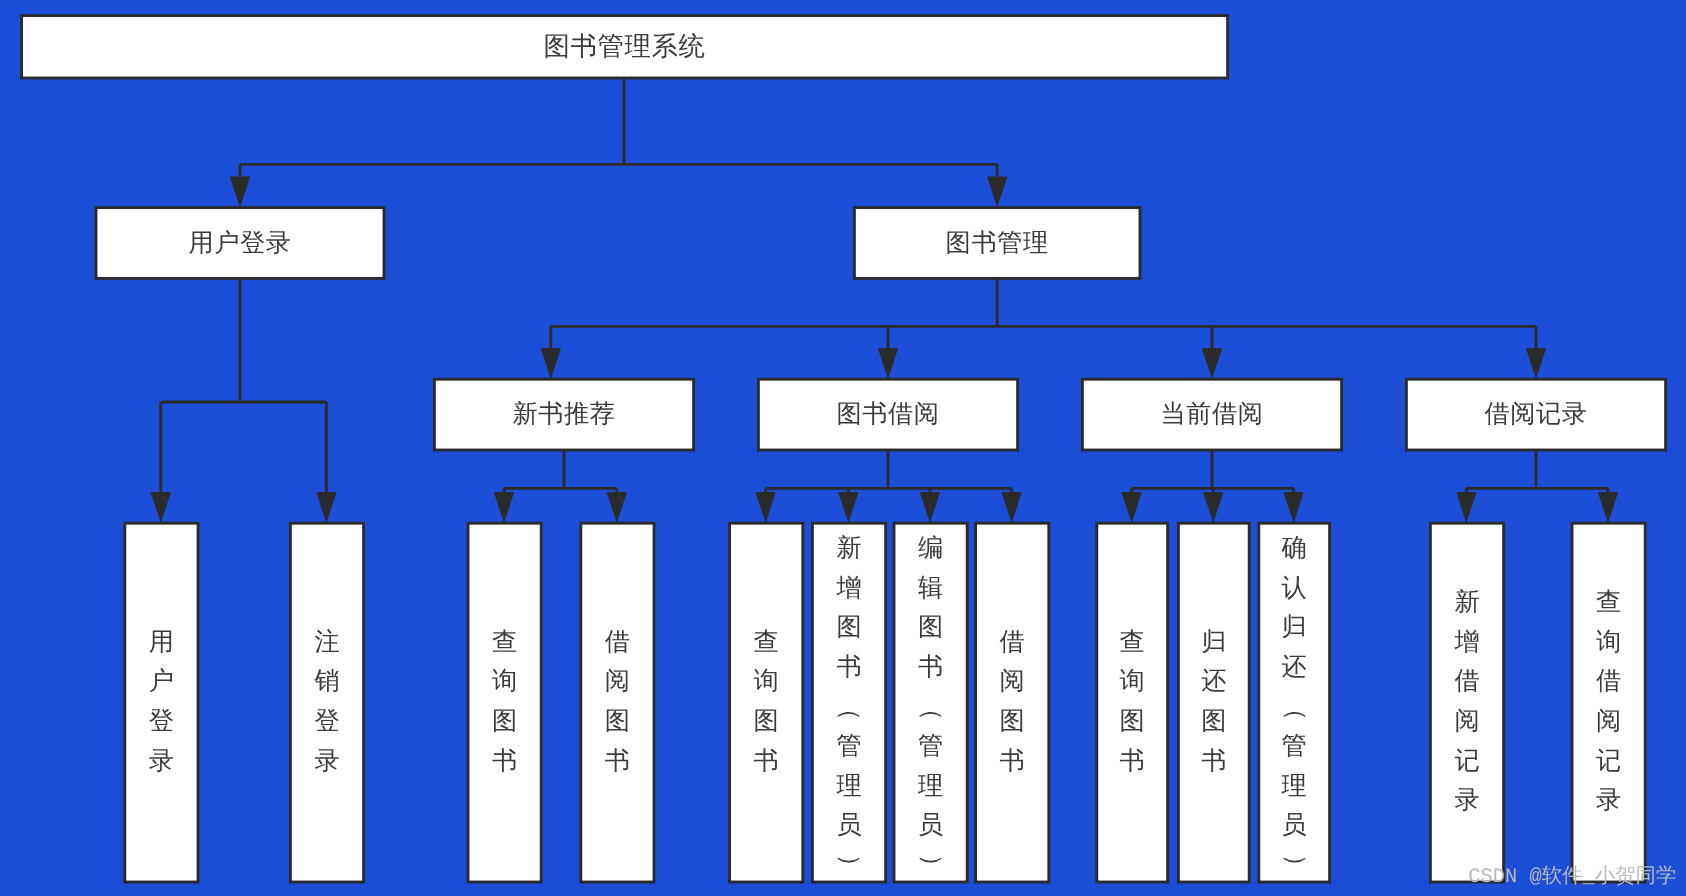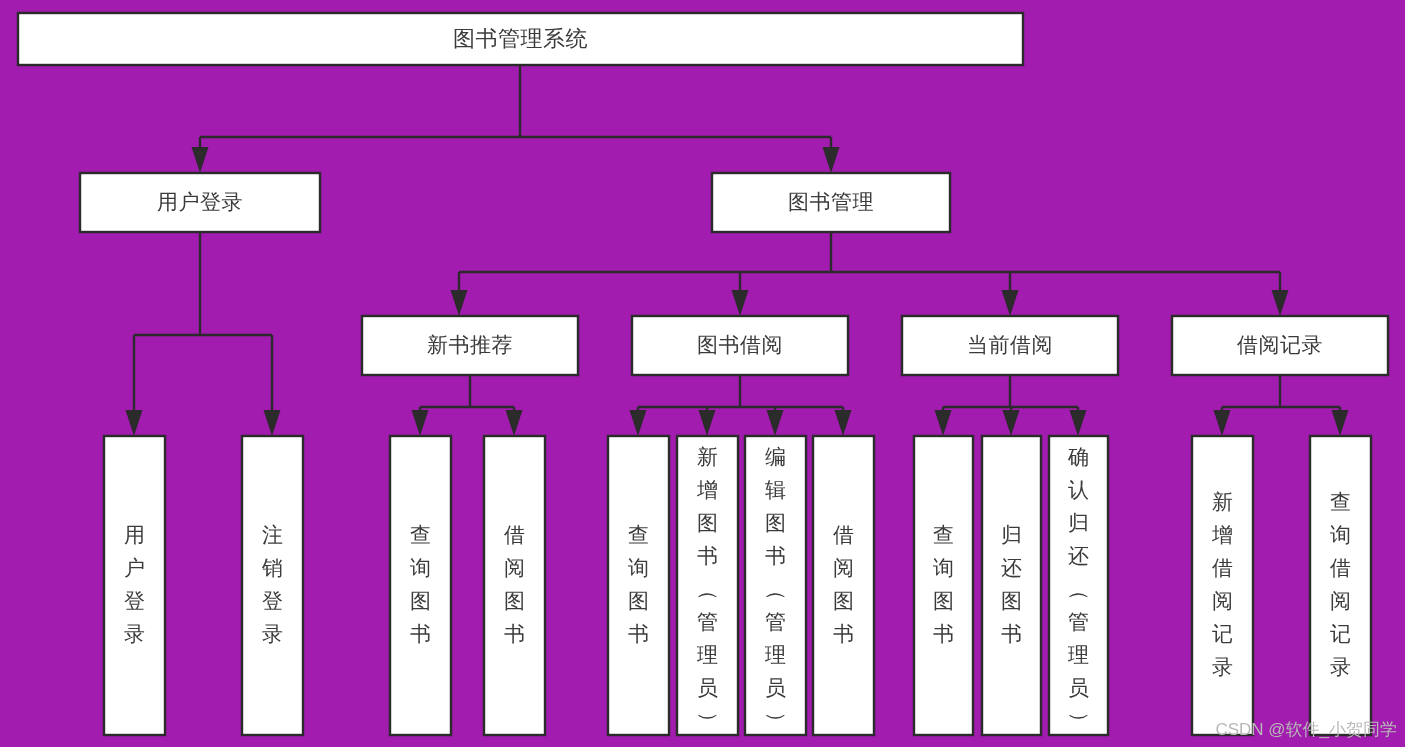--- a/index.html
+++ b/index.html
@@ -10,21 +10,21 @@
   body {
     width: 1405px;
     height: 747px;
     font-family: "Liberation Sans", "DejaVu Sans", sans-serif;
     overflow: hidden;
   }
   #diagram-root {
     position: relative;
     width: 1405px;
     height: 747px;
-    background: #a21caf;
+    background: #1d4ed8;
   }
   svg#tree-svg {
     position: absolute;
     left: 0;
     top: 0;
     width: 1405px;
     height: 747px;
     display: block;
   }
   .node-box {
@@ -58,21 +58,21 @@
     stroke-linecap: butt;
   }
   .arrow-head {
     fill: #2b2b2b;
     stroke: none;
   }
   .watermark {
     position: absolute;
     right: 8px;
     bottom: 6px;
-    font-family: Liberation Sans, sans-serif;
+    font-family: Liberation Mono, monospace;
     font-size: 17px;
     color: #b8b8b8;
     white-space: nowrap;
     user-select: none;
   }
 </style>
 </head>
 <body>
 
 <div id="diagram-root">

